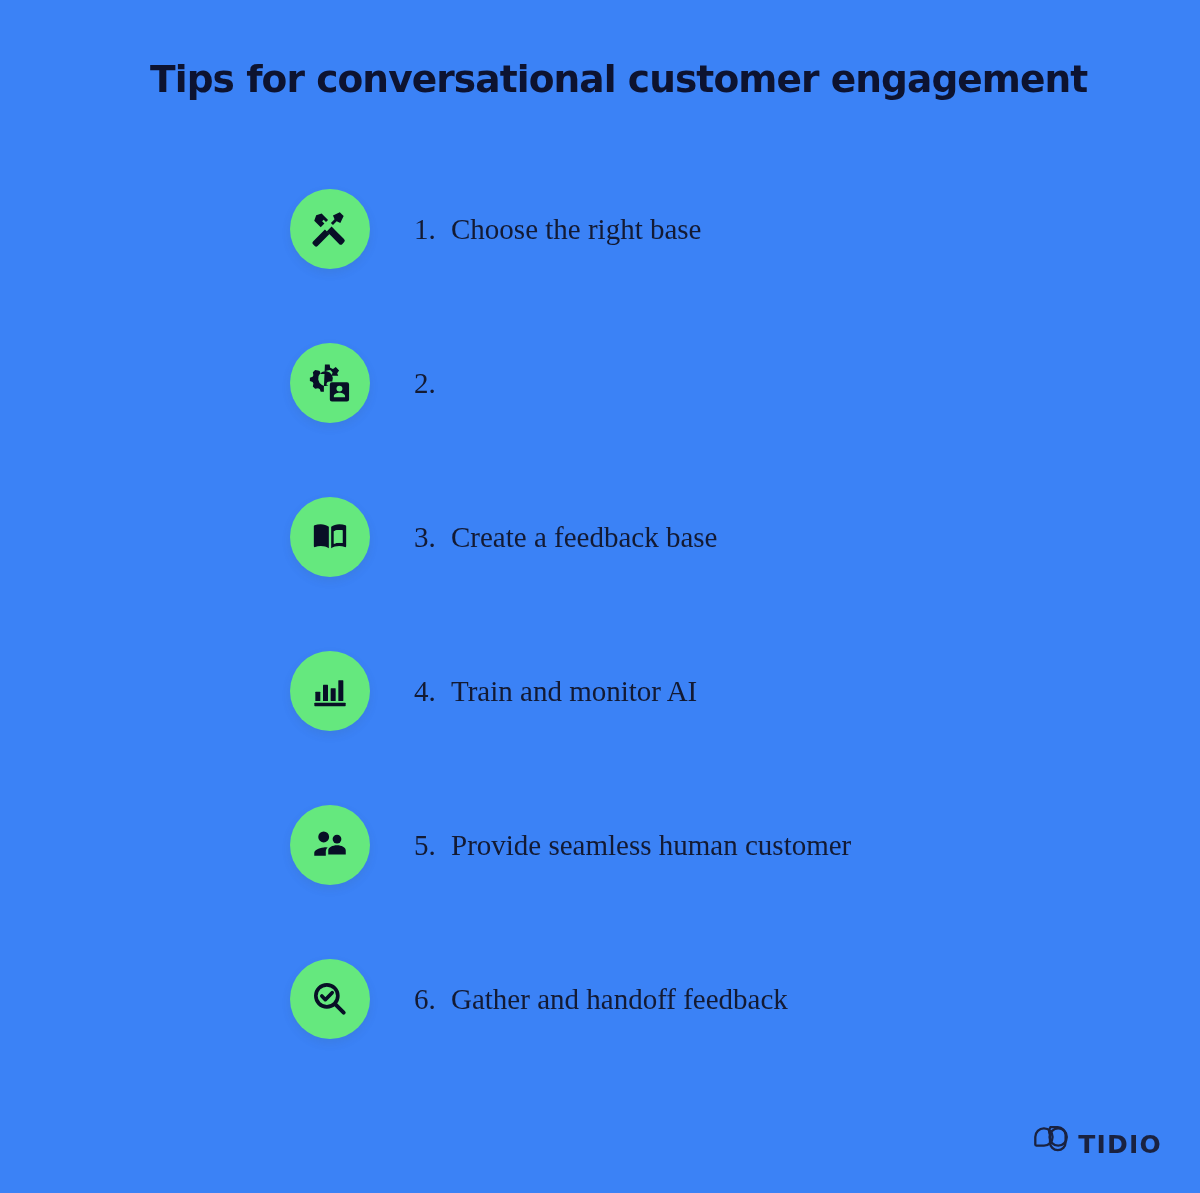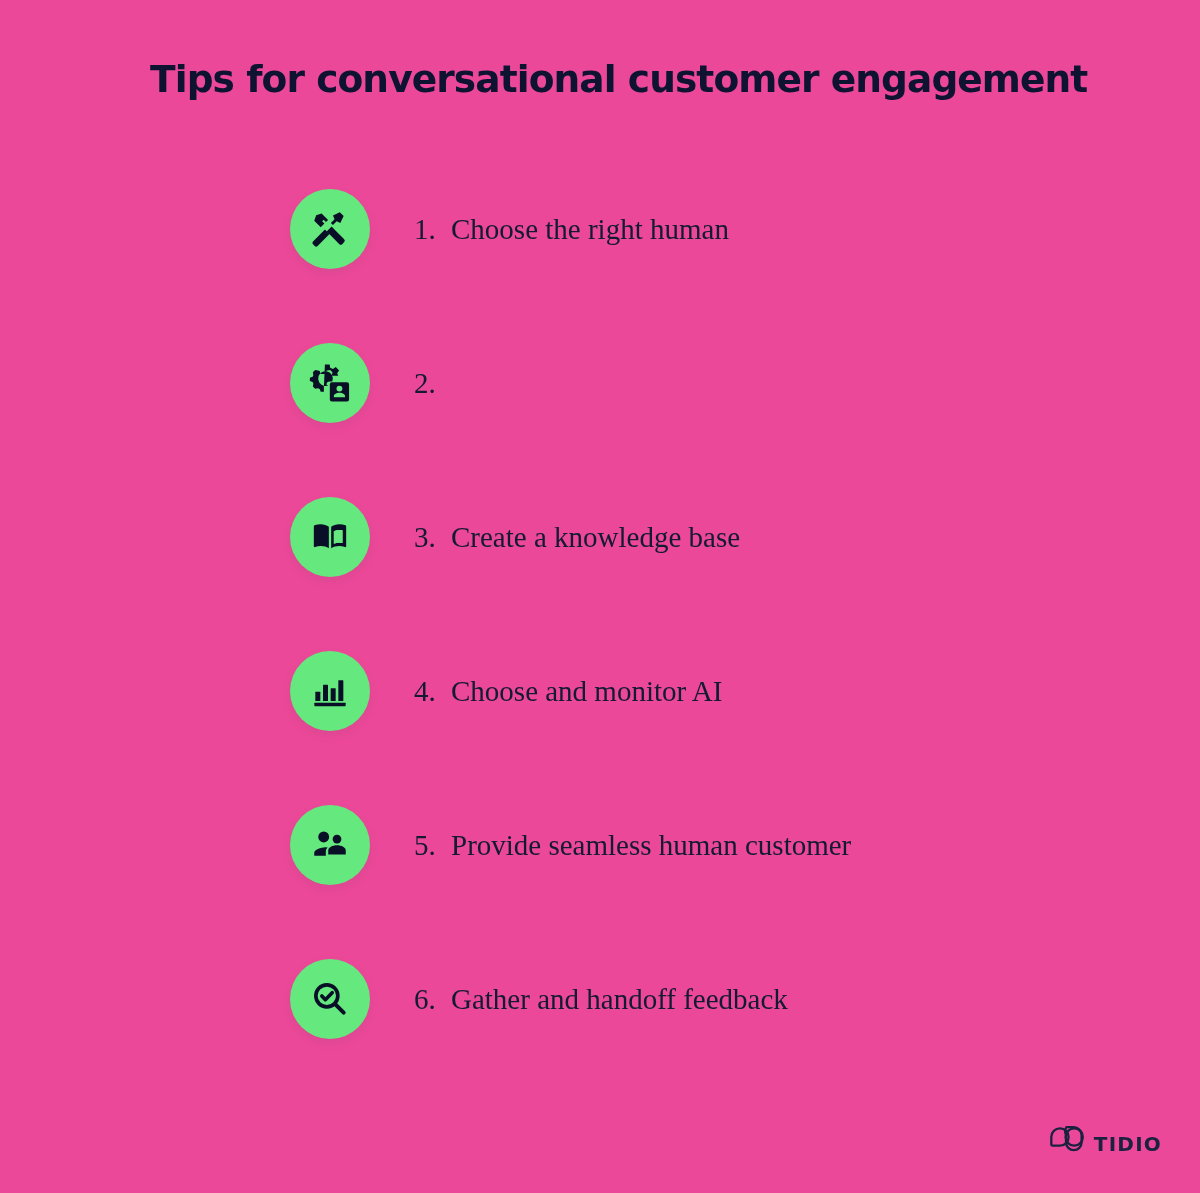--- a/index.html
+++ b/index.html
@@ -10,21 +10,21 @@
     width: 1200px;
     height: 1193px;
     background: #f5f6f8;
     font-family: "Liberation Sans", sans-serif;
     overflow: hidden;
   }
   .canvas {
     position: relative;
     width: 1200px;
     height: 1193px;
-    background: #ec4899;
+    background: #3b82f6;
     box-sizing: border-box;
   }
 
   
   .title {
     position: absolute;
     left: 150px;
     top: 57px;
     width: 920px;
     font-family: "DejaVu Sans", sans-serif;
@@ -96,21 +96,21 @@
     bottom: 28px;
     display: flex;
     align-items: center;
     gap: 7px;
   }
   .logo-mark {
     display: block;
   }
   .logo-word {
     font-family: "DejaVu Sans", sans-serif;
-    font-size: 20px;
+    font-size: 25px;
     font-weight: 600;
     letter-spacing: 1.2px;
     color: #1a2240;
     line-height: 1;
   }
 </style>
 </head>
 <body>
 
 <div class="canvas">
@@ -125,21 +125,21 @@
           <svg width="42" height="42" viewBox="0 0 24 24" fill="#080f26" aria-hidden="true">
             <path d="M2.3 19.1 9.1 12.3l2.6 2.6-6.8 6.8a1.1 1.1 0 0 1-1.6 0l-1-1a1.1 1.1 0 0 1 0-1.6z"></path>
             <path d="M7.2 3.1 4.1 4.2 3 7.3l3.7 3.7 2.1-2.1-1.3-1.3.9-.9 1.3 1.3 1.2-1.2z"></path>
             <path d="M17.6 2.4l-3.9 1.9.9 2.1-2.1 2.1 1.2 1.2 2.1-2.1 2.1.9 1.9-3.9z"></path>
             <path d="M12.9 10.6l2.5 2.5 4.6 4.6a1.3 1.3 0 0 1 0 1.9l-.9.9a1.3 1.3 0 0 1-1.9 0l-4.6-4.6-2.5-2.5z"></path>
           </svg>
         </span>
       </div>
       <div class="tip-text">
         <span class="tip-num">1.</span>
-        <span class="tip-label">Choose the right human</span>
+        <span class="tip-label">Choose the right base</span>
       </div>
     </div>
 
     <div class="tip-row">
       <div class="icon-badge">
         <span>
           <svg width="42" height="42" viewBox="0 0 24 24" fill="#080f26" aria-hidden="true">
             <path d="M11.1 13.3a4.2 4.2 0 1 1 2.2-2.2h-1.4a1.9 1.9 0 0 0-1.9 1.9zM9.1 1.4h2.7l.3 1.9 1.6.7 1.6-1.1 1.9 1.9-1.1 1.6.6 1.4h-3.3a4.1 4.1 0 0 0-.3-.3l.3-1.7-1.3-1.3-1.7.3a5.7 5.7 0 0 0-.9.4l-.6 1.6H6.7l-.6-1.6a5.7 5.7 0 0 0-.9-.4l-1.7-.3-1.3 1.3.3 1.7a5.7 5.7 0 0 0-.4.9l-1.6.6v1.8l1.6.6a5.7 5.7 0 0 0 .4.9l-.3 1.7 1.3 1.3 1.7-.3a5.7 5.7 0 0 0 .9.4l.6 1.6h1.8v-2.6z"></path>
             <path d="M13.1 11.6h8.6a1.2 1.2 0 0 1 1.2 1.2v8.6a1.2 1.2 0 0 1-1.2 1.2h-8.6a1.2 1.2 0 0 1-1.2-1.2v-8.6a1.2 1.2 0 0 1 1.2-1.2zm4.3 1.9a1.7 1.7 0 1 0 0 3.4 1.7 1.7 0 0 0 0-3.4zm0 4.1c-1.6 0-3.2.8-3.2 1.8v.8h6.4v-.8c0-1-1.6-1.8-3.2-1.8z"></path>
           </svg>
@@ -155,39 +155,39 @@
         <span>
           <svg width="40" height="40" viewBox="0 0 24 24" fill="#080f26" aria-hidden="true">
             <path d="M11.3 6.6v12.2c-1.3-.9-3-1.4-4.8-1.4-1.2 0-2.4.2-3.4.6a.6.6 0 0 1-.8-.6V5.6a.6.6 0 0 1 .4-.6 11 11 0 0 1 3.8-.6c1.8 0 3.5.6 4.8 1.5z"></path>
             <path d="M12.7 6.6v12.2c1.3-.9 3-1.4 4.8-1.4 1.2 0 2.4.2 3.4.6a.6.6 0 0 0 .8-.6V5.6a.6.6 0 0 0-.4-.6 11 11 0 0 0-3.8-.6c-1.8 0-3.5.6-4.8 1.5zm1.6 2a6.8 6.8 0 0 1 3.2-.8c.7 0 1.4.1 2 .2v7.6a9.5 9.5 0 0 0-2-.2 8 8 0 0 0-3.2.7z" fill="#080f26"></path>
             <path d="M14.3 8.6a6.8 6.8 0 0 1 3.2-.8c.7 0 1.4.1 2 .2v7.6a9.5 9.5 0 0 0-2-.2 8 8 0 0 0-3.2.7z" fill="#65e87e"></path>
           </svg>
         </span>
       </div>
       <div class="tip-text">
         <span class="tip-num">3.</span>
-        <span class="tip-label">Create a knowledge base</span>
+        <span class="tip-label">Create a feedback base</span>
       </div>
     </div>
 
     <div class="tip-row">
       <div class="icon-badge">
         <span>
           <svg width="40" height="40" viewBox="0 0 24 24" fill="#080f26" aria-hidden="true">
             <rect x="3.2" y="12.4" width="3" height="5.6" rx="0.3"></rect>
             <rect x="7.8" y="8.2" width="3" height="9.8" rx="0.3"></rect>
             <rect x="12.4" y="10.3" width="3" height="7.7" rx="0.3"></rect>
             <rect x="17" y="5.6" width="3" height="12.4" rx="0.3"></rect>
             <rect x="2.6" y="19" width="18.8" height="2.1" rx="0.4"></rect>
           </svg>
         </span>
       </div>
       <div class="tip-text">
         <span class="tip-num">4.</span>
-        <span class="tip-label">Choose and monitor AI</span>
+        <span class="tip-label">Train and monitor AI</span>
       </div>
     </div>
 
     <div class="tip-row">
       <div class="icon-badge">
         <span>
           <svg width="42" height="42" viewBox="0 0 24 24" fill="#080f26" aria-hidden="true">
             <circle cx="8.4" cy="7.4" r="3.1"></circle>
             <circle cx="16" cy="8.6" r="2.5"></circle>
             <path d="M16 12.2c-2.6 0-5 1.3-5 2.9v2.3h10v-2.3c0-1.6-2.4-2.9-5-2.9z"></path>

